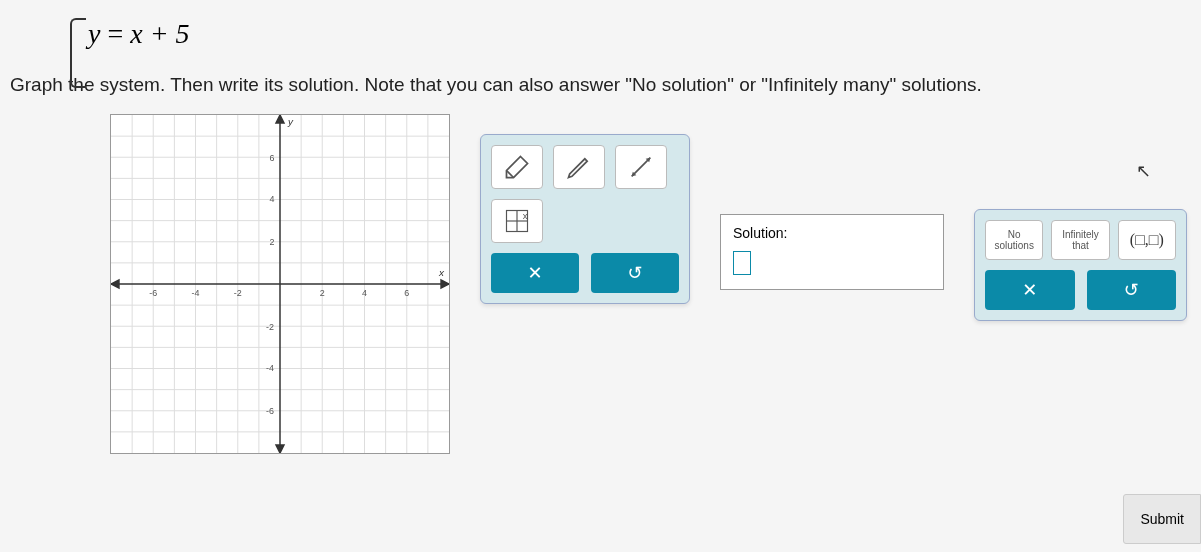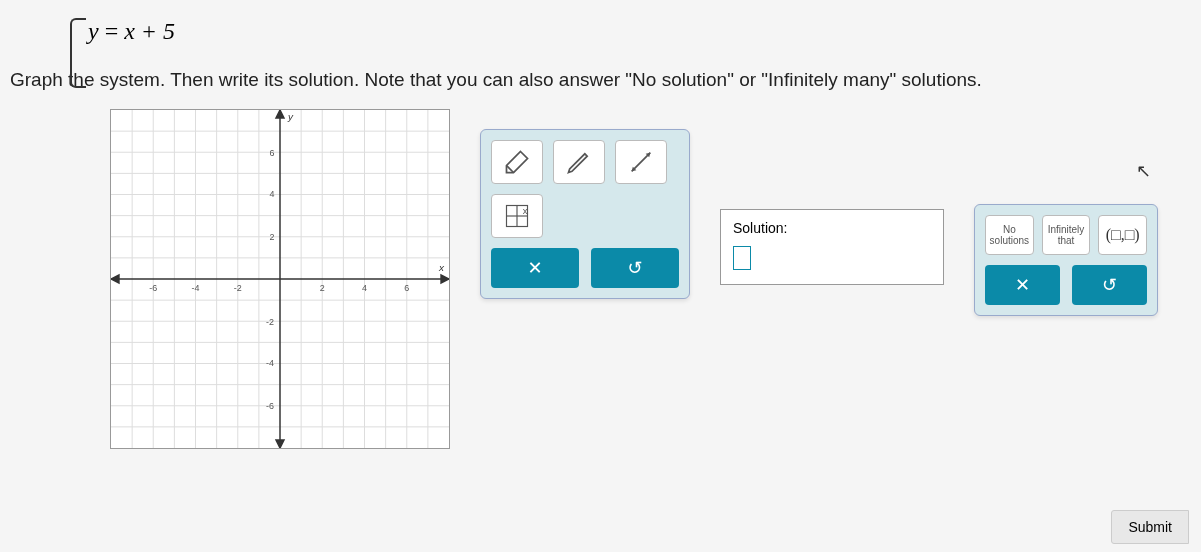--- a/index.html
+++ b/index.html
@@ -10,21 +10,21 @@
       height: 552px;
       overflow: hidden;
       position: relative;
     }
     .problem-area {
       padding: 10px 10px 10px 10px;
     }
     .equations {
       margin-left: 60px;
       font-family: 'Times New Roman', serif;
-      font-size: 24px;
+      font-size: 28px;
       font-style: italic;
       position: relative;
       padding-left: 18px;
     }
     .brace {
       position: absolute;
       left: 0;
       top: 0;
       height: 70px;
       width: 16px;
@@ -96,21 +96,21 @@
       margin-top: 100px;
     }
     .solution-label { font-size: 14px; margin-bottom: 10px; }
     .solution-slot {
       width: 18px; height: 24px;
       border: 1px solid #0b8aa8;
       display: inline-block;
     }
     
     .answer-panel {
-      width: 184px;
+      width: 213px;
       border: 1px solid #9ac;
       border-radius: 6px;
       background: #d5e8ec;
       padding: 10px;
       box-shadow: 0 2px 4px rgba(0,0,0,0.1);
       margin-top: 95px;
     }
     .opt-row { display: flex; gap: 8px; margin-bottom: 10px; align-items: center; }
     .opt-btn {
       flex: 1;
@@ -124,25 +124,25 @@
       cursor: pointer;
       line-height: 1.1;
       text-align: center;
     }
     .opt-btn.pair { font-size: 16px; color: #333; font-family: 'Times New Roman', serif; }
     .answer-actions { display: flex; gap: 12px; }
     .answer-actions .action-btn { flex:1; }
     
     .submit-btn {
       position: absolute;
-      right: 12px;
+      right: 0;
       bottom: 8px;
       background: #e8e8e8;
       border: 1px solid #ccc;
-      padding: 8px 16px;
+      padding: 16px 16px;
       font-size: 14px;
       cursor: pointer;
       border-radius: 3px 0 0 3px;
     }
     .cursor-icon {
       position: absolute;
       right: 50px;
       top: 160px;
       font-size: 18px;
       color: #333;

